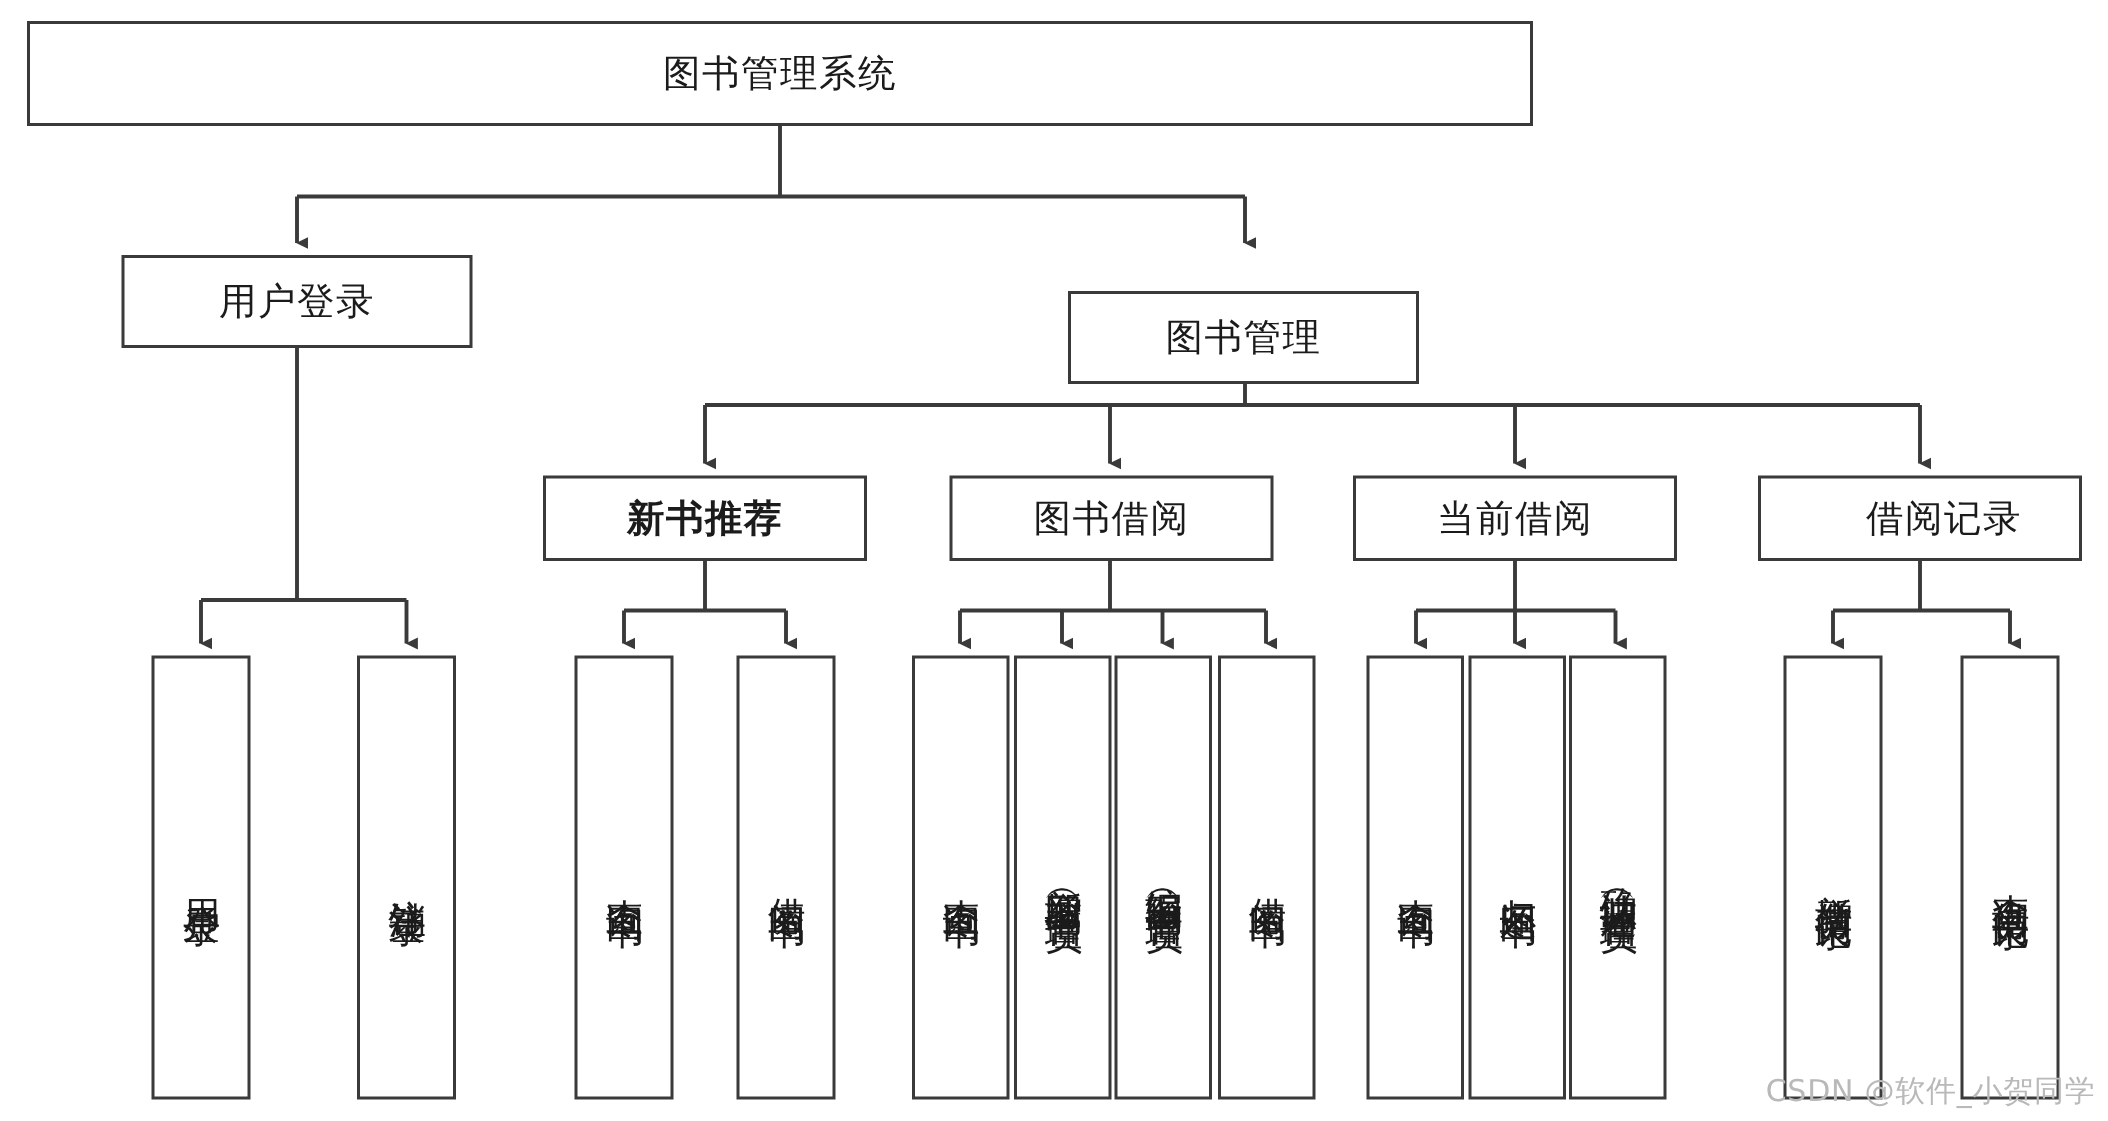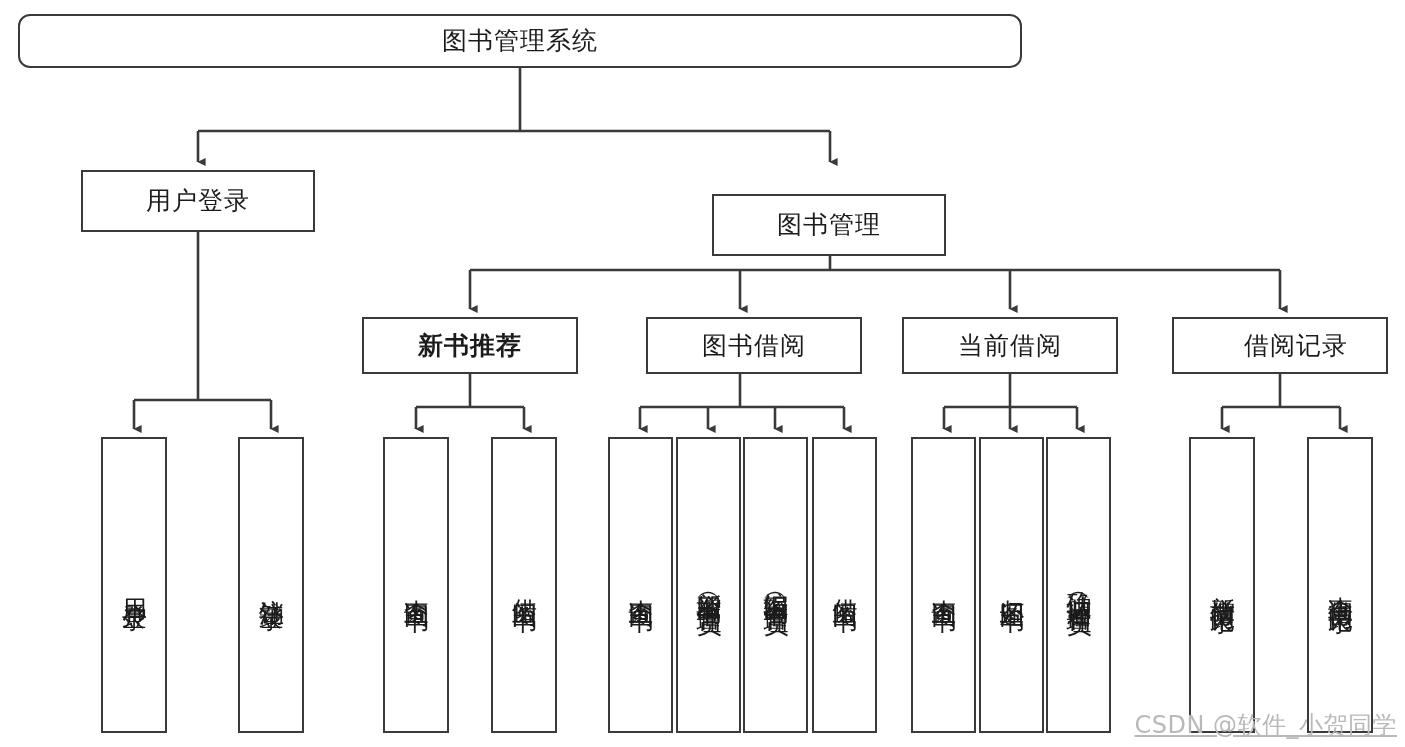--- a/index.html
+++ b/index.html
@@ -55,26 +55,25 @@
     display: block;
     text-align: center;
   }
   .root {
     font-size: 26px;
   }
   .watermark {
     position: absolute;
     right: 8px;
     bottom: 6px;
-    font-size: 24px;
+    font-size: 20px;
     color: #b9b9b9;
     letter-spacing: 0.5px;
     white-space: nowrap;
     user-select: none;
-    text-decoration: underline;
   }
 </style>
 </head>
 <body>
 
 <div id="canvas">
 
   <svg class="edges" viewBox="0 0 1405 747" xmlns="http://www.w3.org/2000/svg">
     <defs>
       <marker id="arrow" markerWidth="9" markerHeight="9" refX="4.4" refY="7.6" orient="auto" markerUnits="userSpaceOnUse">
@@ -118,35 +117,35 @@
       <path d="M1010,407 L1010,429" marker-end="url(#arrow)"></path>
       <path d="M1077,407 L1077,429" marker-end="url(#arrow)"></path>
 
       <path d="M1280,374 L1280,407"></path>
       <path d="M1222,407 L1340,407"></path>
       <path d="M1222,407 L1222,429" marker-end="url(#arrow)"></path>
       <path d="M1340,407 L1340,429" marker-end="url(#arrow)"></path>
     </g>
   </svg>
 
-  <div class="node horiz root" style="left:18px; top:14px; width:1004px; height:54px;border-radius:12px;">
+  <div class="node horiz root" style="left:18px; top:14px; width:1004px; height:70px;">
     <span>图书管理系统</span>
   </div>
 
   <div class="node horiz" style="left:81px; top:170px; width:234px; height:62px;">
     <span>用户登录</span>
   </div>
   <div class="node horiz" style="left:712px; top:170px; width:234px; height:62px;margin-top:24px;">
     <span>图书管理</span>
   </div>
 
   <div class="node horiz" style="left:362px; top:317px; width:216px; height:57px;font-weight:bold;">
     <span>新书推荐</span>
   </div>
-  <div class="node horiz" style="left:633px; top:317px; width:216px; height:57px;margin-left:13px;">
+  <div class="node horiz" style="left:633px; top:317px; width:216px; height:57px;">
     <span>图书借阅</span>
   </div>
   <div class="node horiz" style="left:902px; top:317px; width:216px; height:57px;">
     <span>当前借阅</span>
   </div>
   <div class="node horiz" style="left:1172px; top:317px; width:216px; height:57px;padding-left:32px;">
     <span>借阅记录</span>
   </div>
 
   <div class="node vert" style="left:101px; top:437px; width:66px; height:296px;">

